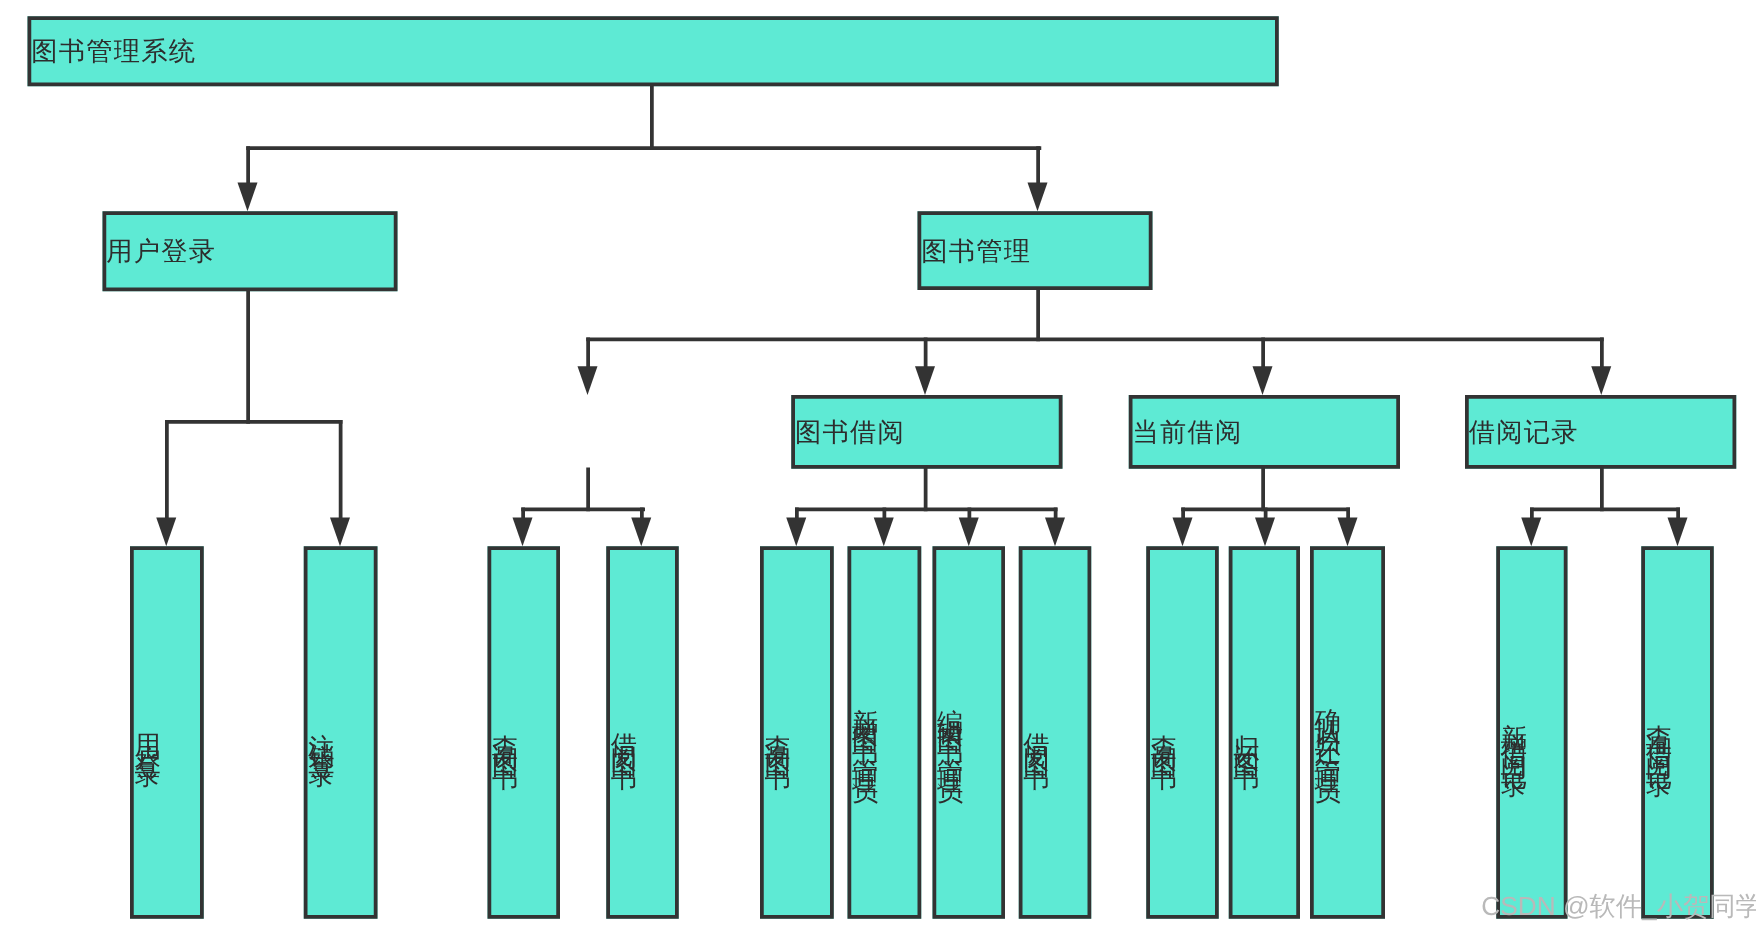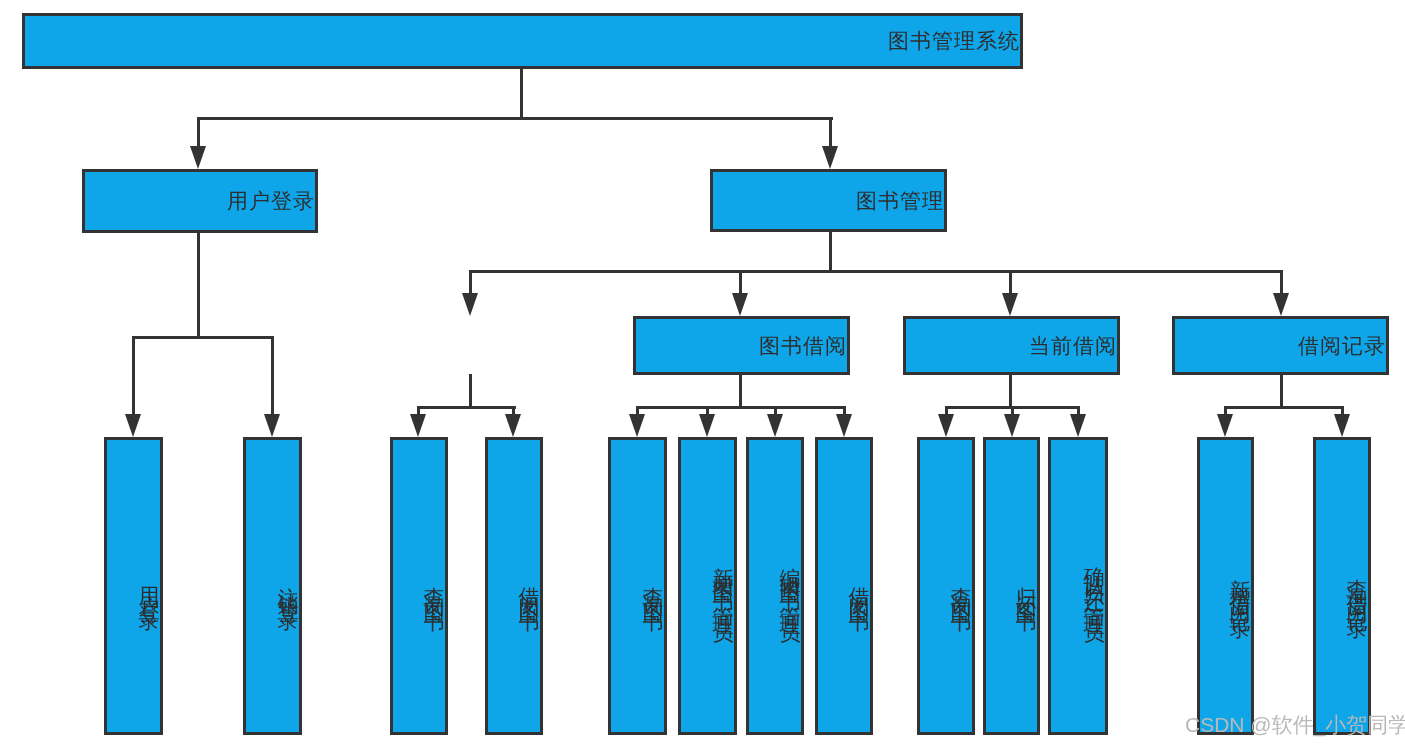--- a/index.html
+++ b/index.html
@@ -1,22 +1,22 @@
 <!DOCTYPE html>
 <html><head>
 <meta charset="utf-8">
 <style>
   html,body{margin:0;padding:0;background:#ffffff;}
   .stage{
     position:relative;width:1405px;height:747px;background:#ffffff;overflow:hidden;
     font-family:"Liberation Sans","DejaVu Sans",sans-serif;color:#2d2d2d;
   }
   .box{
-    position:absolute;background:#0ea5e9;border:3px solid #333333;box-sizing:border-box;
-    display:flex;align-items:center;justify-content:flex-end;
+    position:absolute;background:#5eead4;border:3px solid #333333;box-sizing:border-box;
+    display:flex;align-items:center;justify-content:flex-start;
   }
   .hbox .lbl{font-size:21px;color:#2d2d2d;letter-spacing:1px;white-space:nowrap;}
   .vbox .lbl{
     writing-mode:vertical-rl;text-orientation:mixed;
     font-size:21px;color:#2d2d2d;letter-spacing:8px;line-height:1;white-space:nowrap;
   }
   .vl,.hl{position:absolute;background:#333333;}
   .vl{width:3px;}
   .hl{height:3px;}
   .ah{
@@ -35,21 +35,21 @@
 <div class="stage">
 
   <div class="box hbox" style="left:22px;top:13px;width:1001px;height:56px">
     <span class="lbl">图书管理系统</span>
   </div>
 
   <div class="box hbox" style="left:82px;top:169px;width:236px;height:64px">
     <span class="lbl">用户登录</span>
   </div>
 
-  <div class="box hbox" style="left:710px;top:169px;width:237px;height:63px">
+  <div class="box hbox" style="left:734px;top:169px;width:188px;height:63px">
     <span class="lbl">图书管理</span>
   </div>
 
 
   <div class="box hbox" style="left:633px;top:316px;width:217px;height:59px">
     <span class="lbl">图书借阅</span>
   </div>
 
   <div class="box hbox" style="left:903px;top:316px;width:217px;height:59px">
     <span class="lbl">当前借阅</span>

